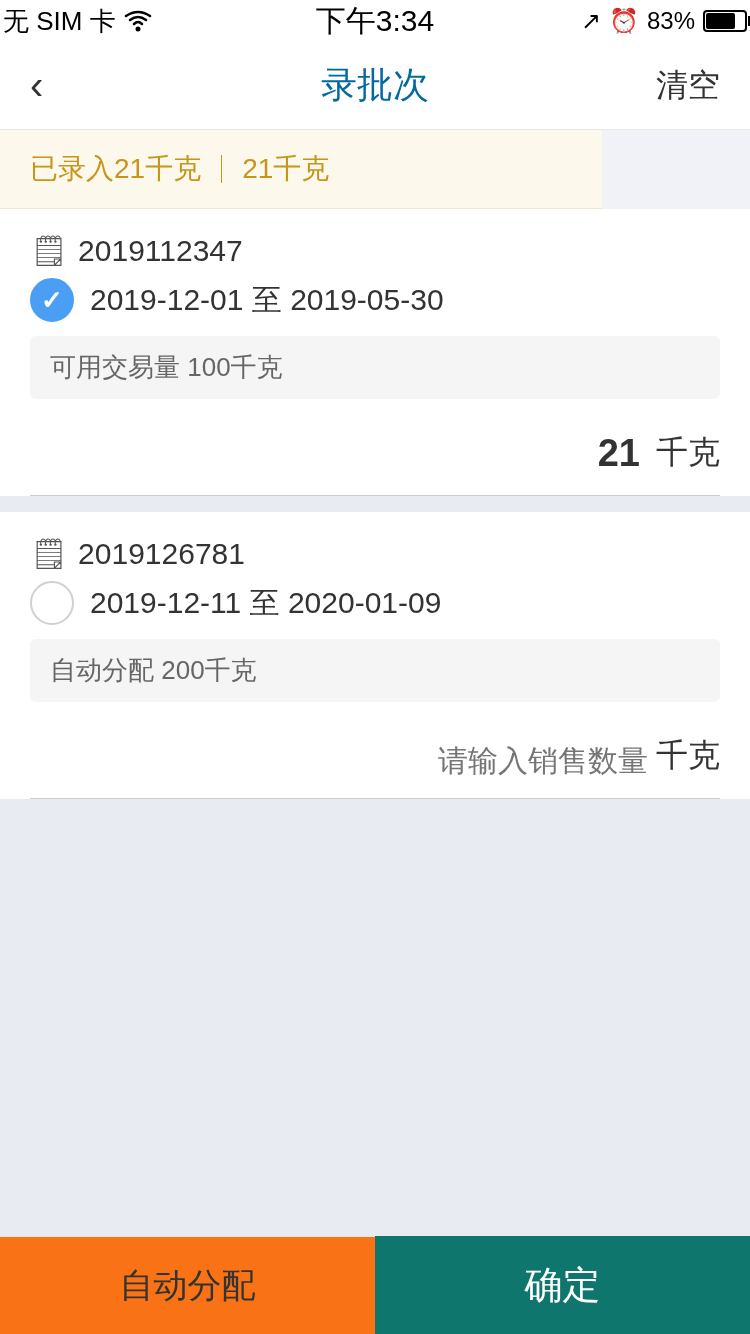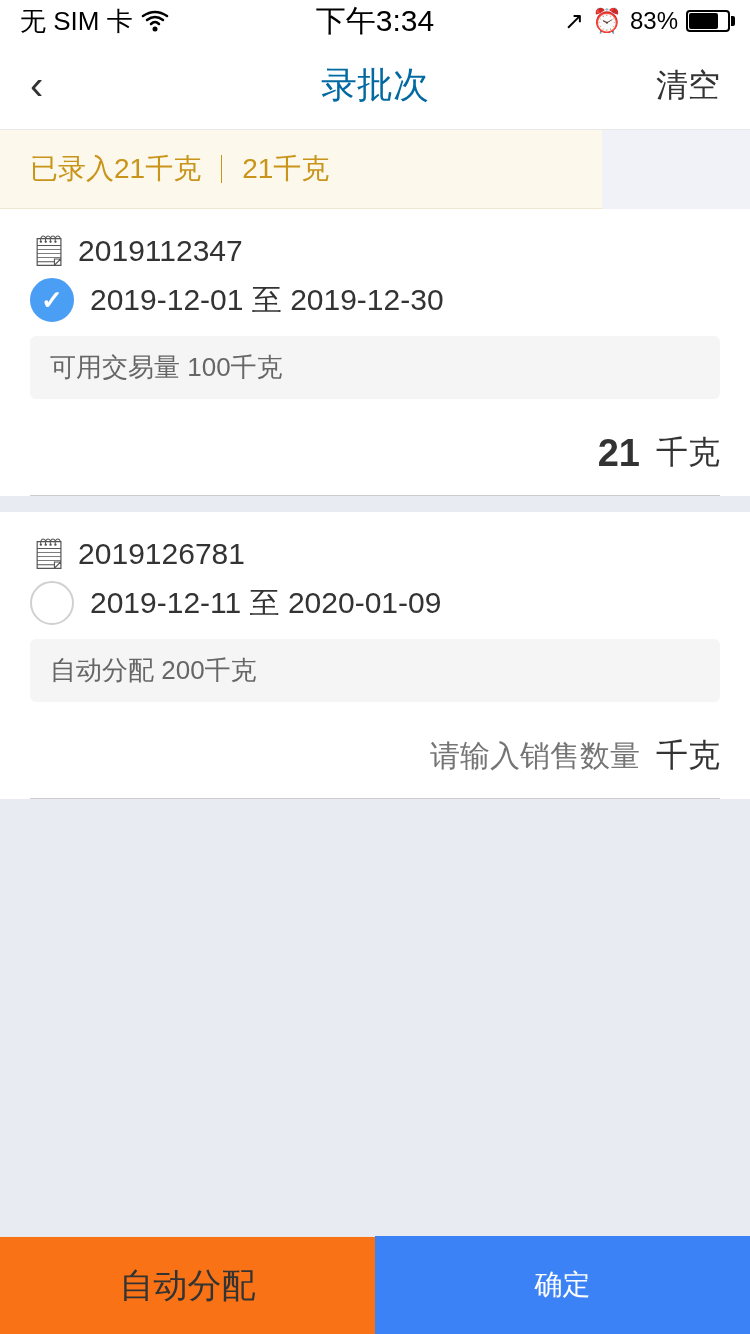--- a/index.html
+++ b/index.html
@@ -14,21 +14,21 @@
     }
 
     
     .status-bar {
       width: 750px;
       height: 42px;
       background: #fff;
       display: flex;
       align-items: center;
       justify-content: space-between;
-      padding: 0 20px;
+      padding: 0 3px;
       font-size: 28px;
     }
     .status-left {
       display: flex;
       align-items: center;
       gap: 8px;
       font-size: 26px;
       color: #000;
     }
     .status-center {
@@ -228,23 +228,23 @@
 
     
     .second-batch {
       background: #fff;
     }
 
     
     .sales-input-row {
       padding: 16px 30px 20px 30px;
       display: flex;
-      align-items: center;
+      align-items: flex-end;
       justify-content: flex-end;
-      gap: 16px;
+      gap: 8px;
       background: #fff;
     }
     .sales-input {
       font-size: 30px;
       color: #ccc;
       text-align: right;
       border: none;
       outline: none;
       width: 260px;
       background: transparent;
@@ -282,23 +282,23 @@
       font-size: 34px;
       color: #333;
       cursor: pointer;
       display: flex;
       align-items: center;
       justify-content: center;
       border-top: 1px solid #e8e8e8;
     }
     .btn-confirm {
       flex: 1;
-      background: #3b82f6;
+      background: #0f766e;
       border: none;
-      font-size: 28px;
+      font-size: 38px;
       color: #fff;
       cursor: pointer;
       display: flex;
       align-items: center;
       justify-content: center;
     }
 
     .content-area {
       display: flex;
       flex-direction: column;
@@ -344,21 +344,21 @@
 
 <div class="content-area">
 
   <div class="batch-card">
     <div class="batch-header">
       <span class="batch-icon">🗒</span>
       <span class="batch-number">2019112347</span>
     </div>
     <div class="batch-date-row">
       <div class="checkbox-circle checked"></div>
-      <span class="batch-date">2019-12-01 至 2019-12-30</span>
+      <span class="batch-date">2019-12-01 至 2019-05-30</span>
     </div>
     <div class="batch-availability">
       <span>可用交易量 100千克</span>
     </div>
     <div class="amount-row">
       <input class="amount-input" type="text" value="21" style="">
       <span class="amount-unit">千克</span>
     </div>
     <div class="amount-underline"></div>
   </div>

